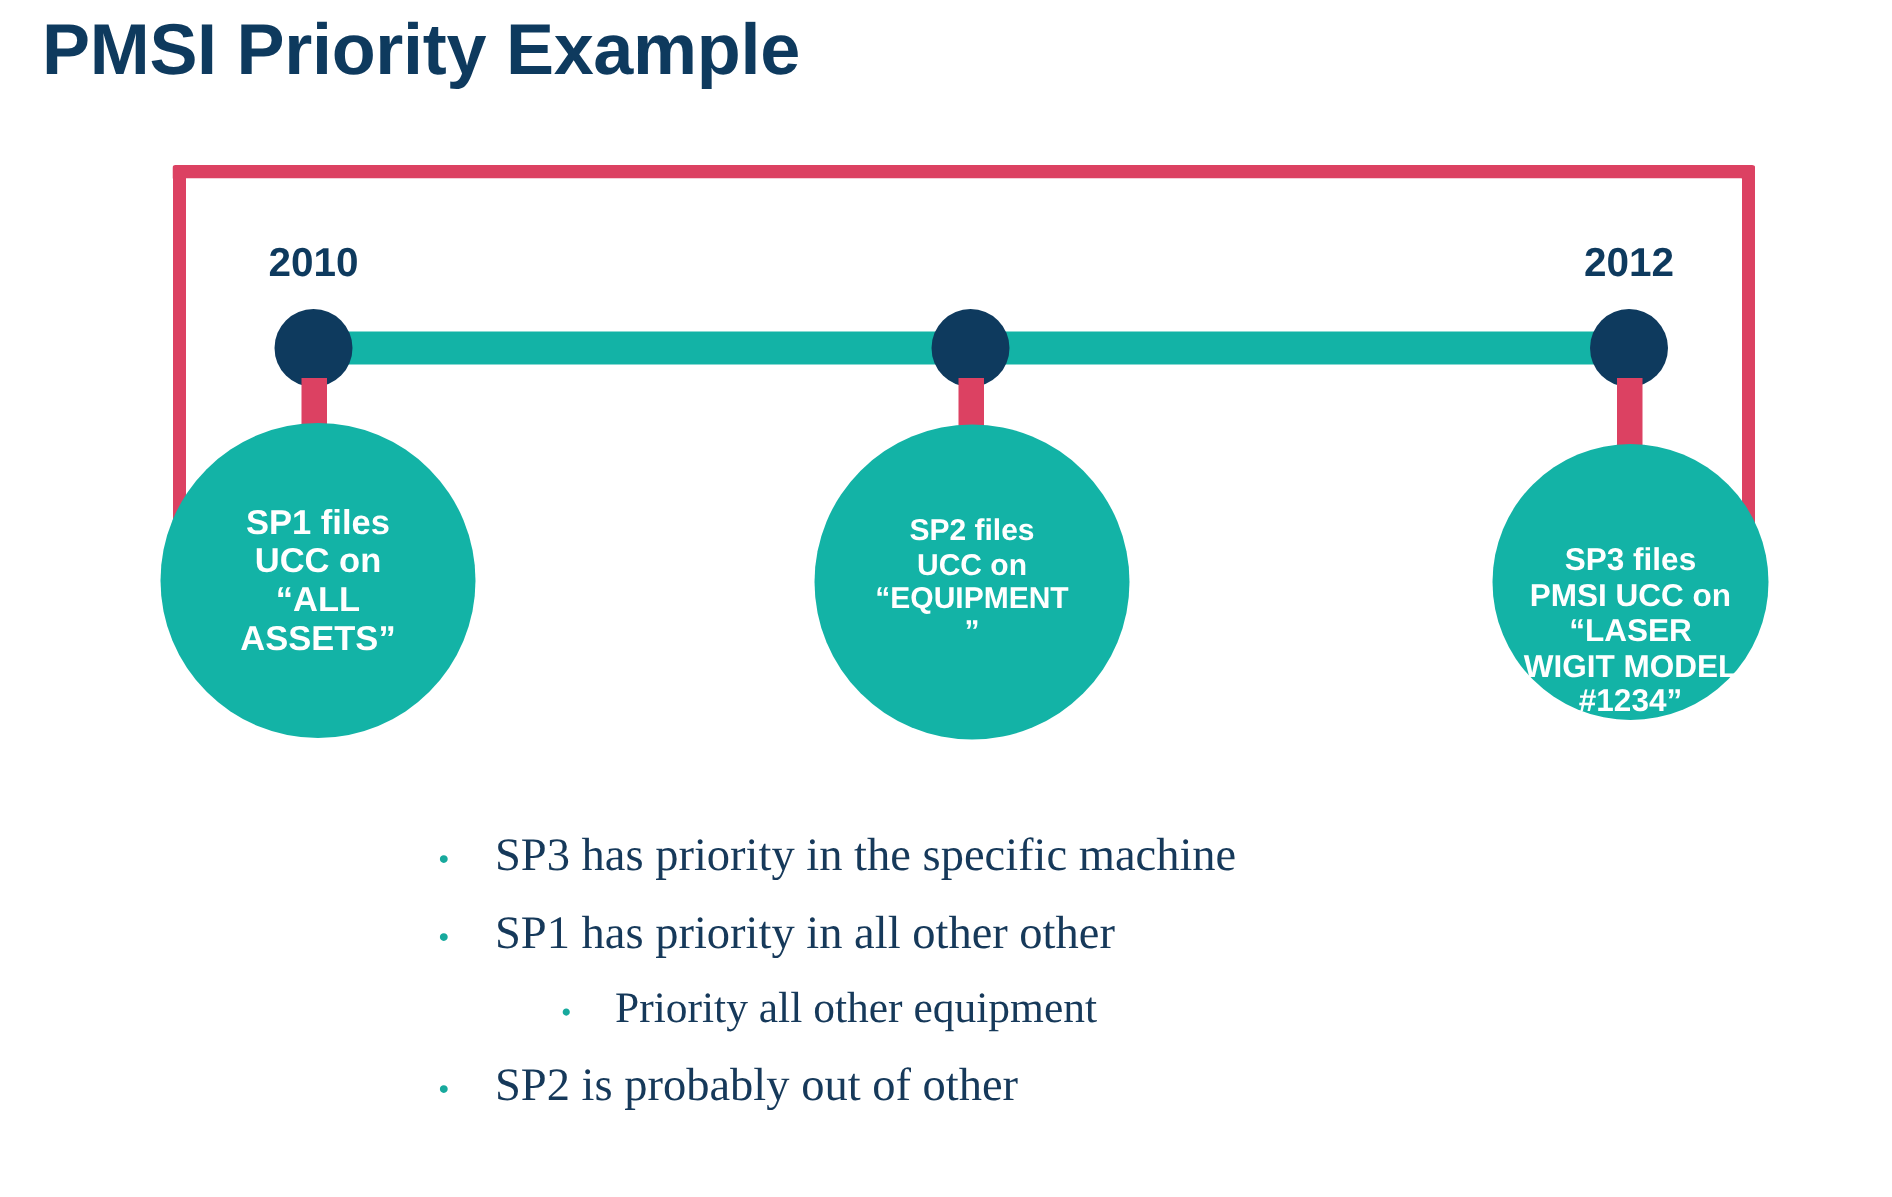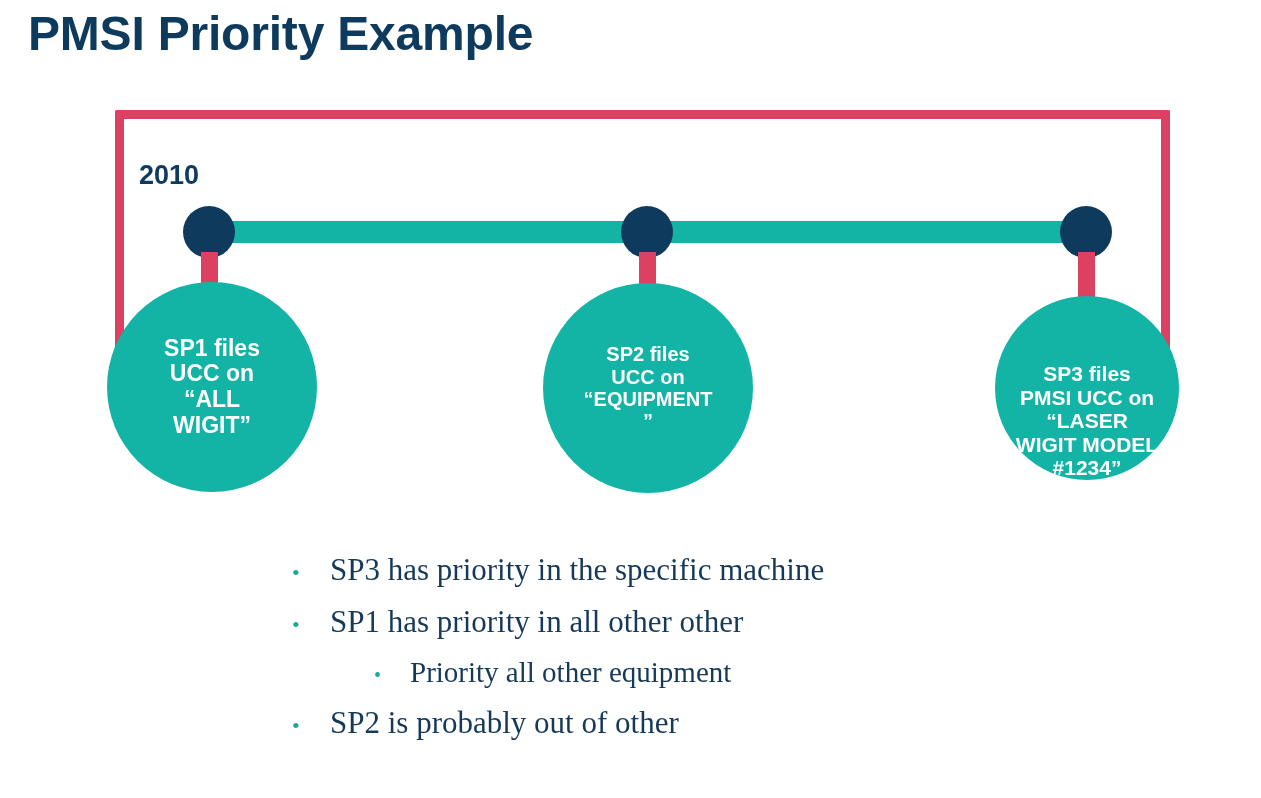--- a/index.html
+++ b/index.html
@@ -64,20 +64,21 @@
   }
 
   
   .year-label {
     position: absolute;
     top: 160px;
     font-family: "Liberation Sans", sans-serif;
     font-weight: bold;
     font-size: 27px;
     color: #0E3A5E;
+    text-align: center;
     width: 140px;
     margin-left: -70px;
   }
 
   
   .node-dot {
     position: absolute;
     top: 206px;
     width: 52px;
     height: 52px;
@@ -174,32 +175,33 @@
 
   <div class="teal-rail"></div>
 
   <div class="year-label" style="left:209px;">2010</div>
   <div class="node-dot" style="left:209px;"></div>
   <div class="node-stem" style="left:209px;"></div>
   <div class="bubble bubble-1">
     <span class="bubble-text">SP1 files
 UCC on
 “ALL
-WIGIT”</span>
+ASSETS”</span>
   </div>
 
   <div class="node-dot" style="left:647px;"></div>
   <div class="node-stem" style="left:647px;"></div>
   <div class="bubble bubble-2">
     <span class="bubble-text">SP2 files
 UCC on
 “EQUIPMENT
 ”</span>
   </div>
 
+  <div class="year-label" style="left:1086px;">2012</div>
   <div class="node-dot" style="left:1086px;"></div>
   <div class="node-stem" style="left:1086px;"></div>
   <div class="bubble bubble-3">
     <span class="bubble-text">SP3 files
 PMSI UCC on
 “LASER
 WIGIT MODEL
 #1234”</span>
   </div>
 

